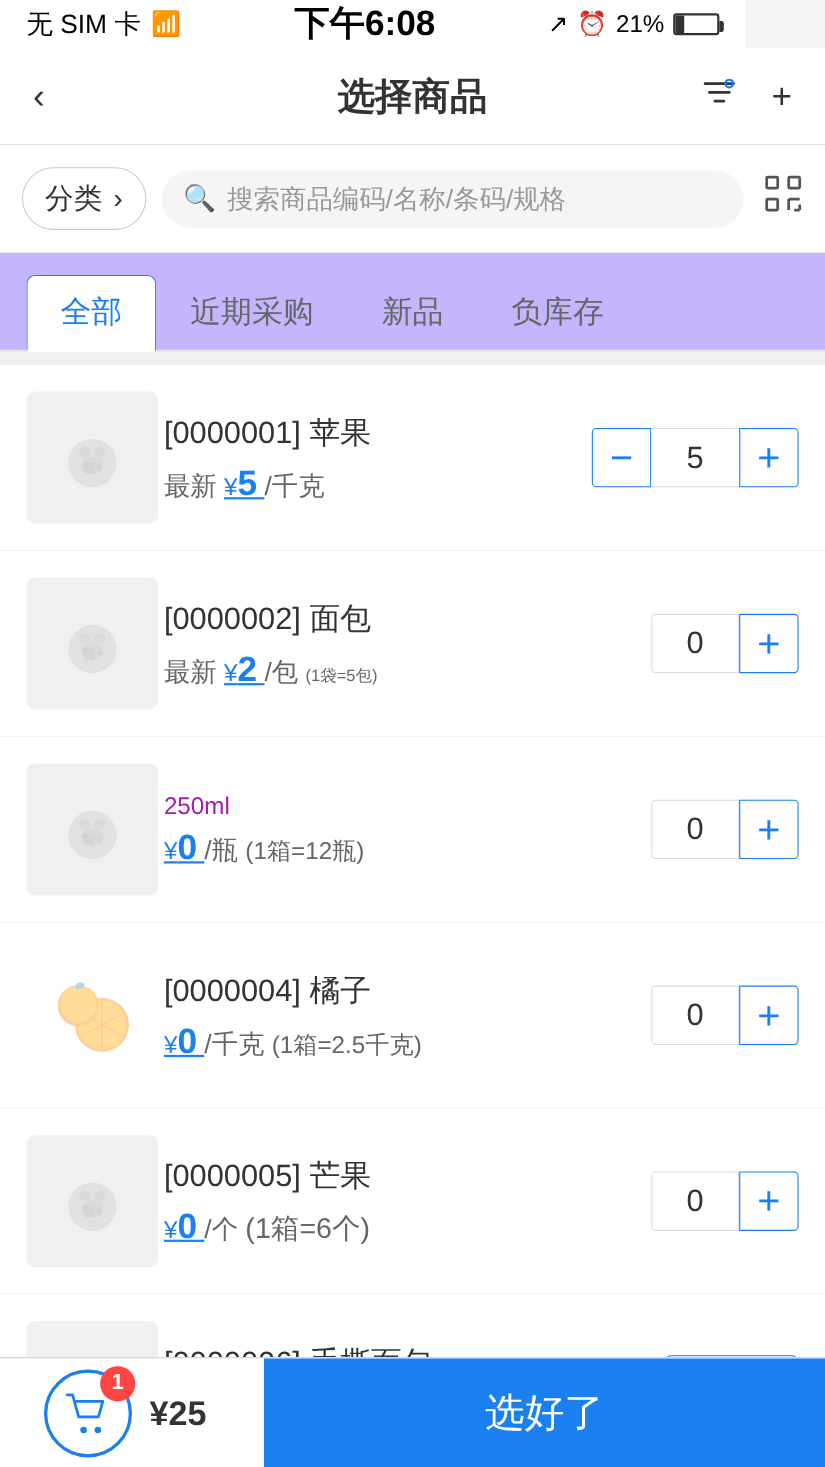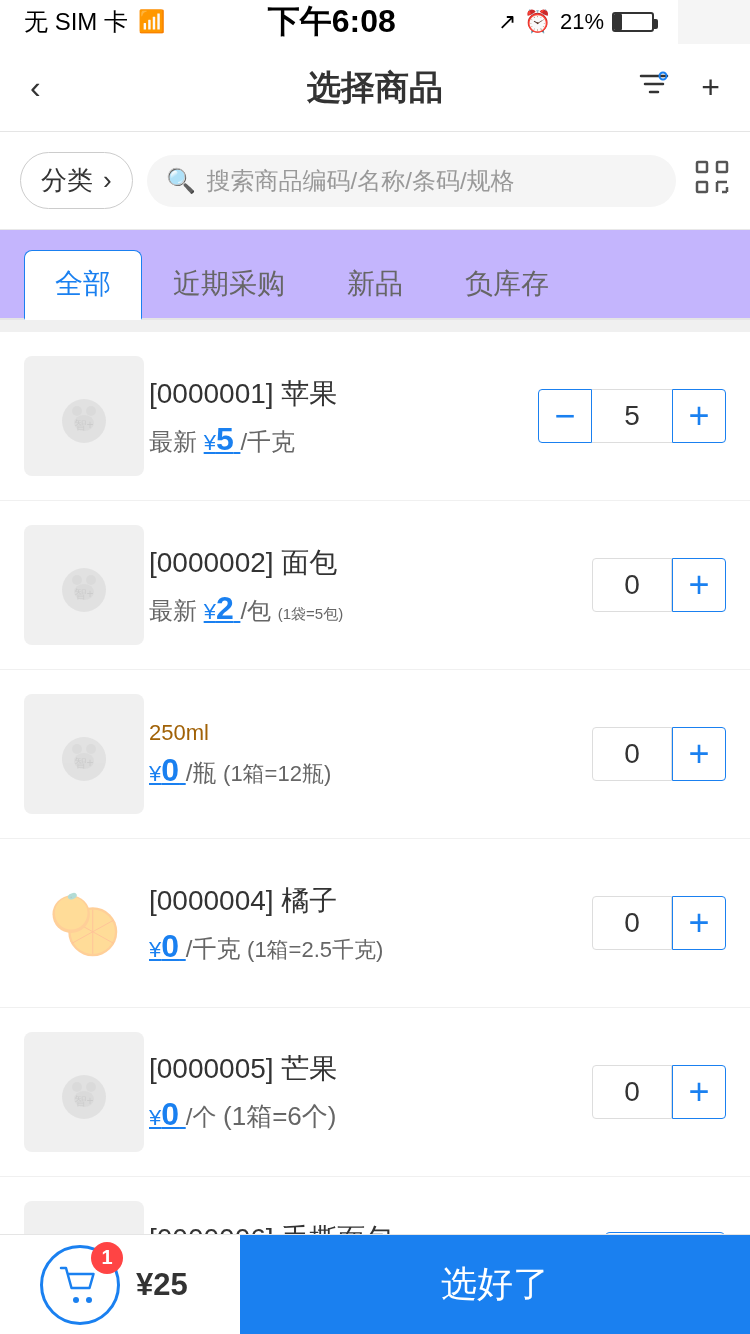--- a/index.html
+++ b/index.html
@@ -149,21 +149,21 @@
     .product-thumb svg { width: 70px; height: 70px; opacity: 0.4; }
     .product-info { flex: 1; }
     .product-name {
       font-size: 28px;
       color: #333;
       font-weight: 500;
       margin-bottom: 8px;
     }
     .product-spec {
       font-size: 22px;
-      color: #a16207;
+      color: #a21caf;
       margin-bottom: 6px;
     }
     .product-price {
       font-size: 24px;
       color: #666;
     }
     .price-symbol {
       color: #1a80f0;
       font-size: 22px;
     }

